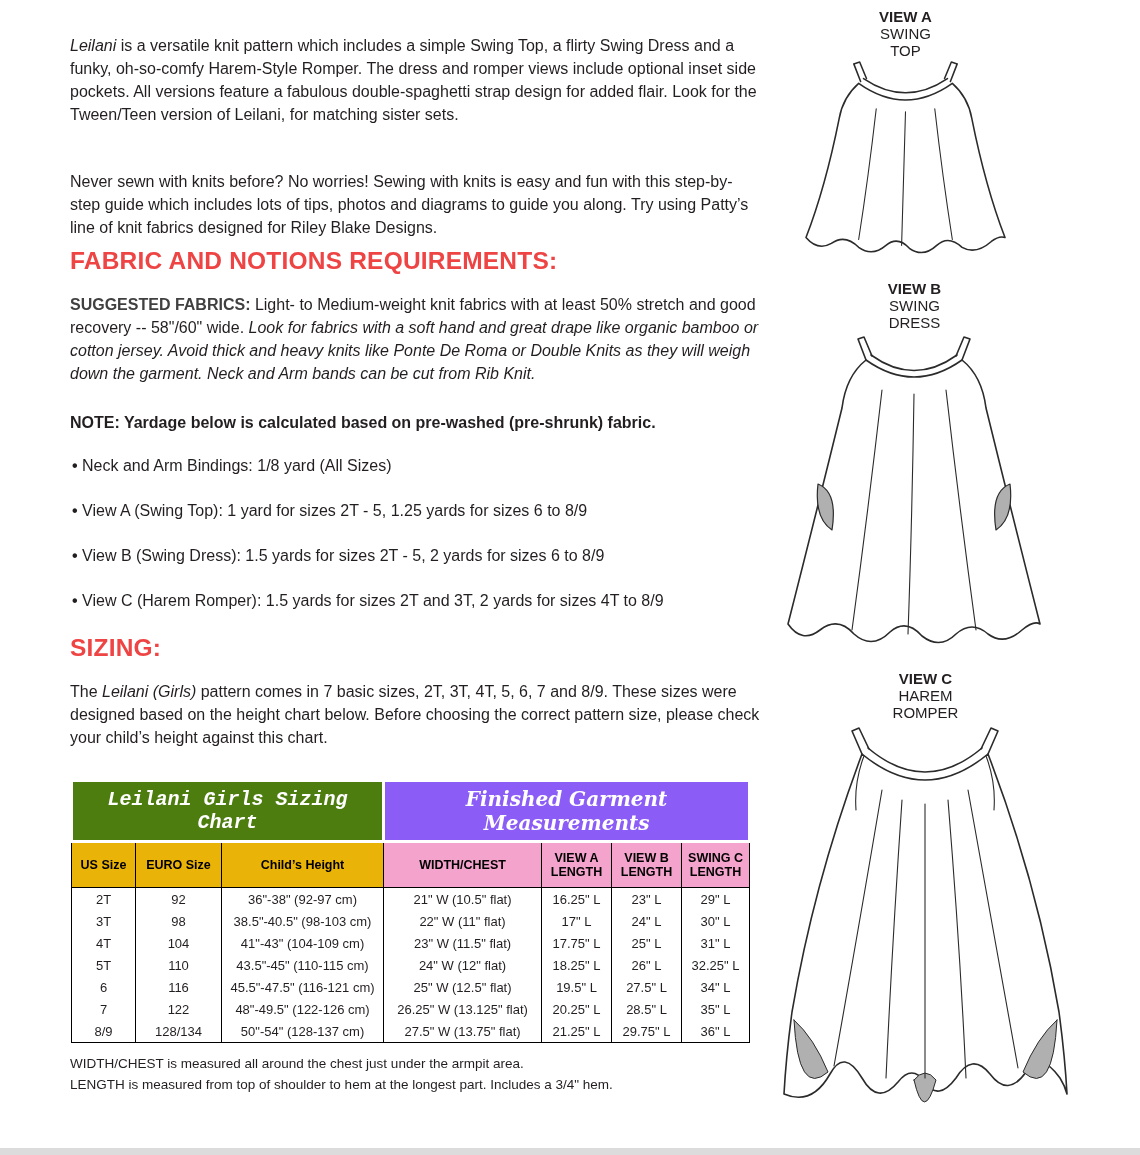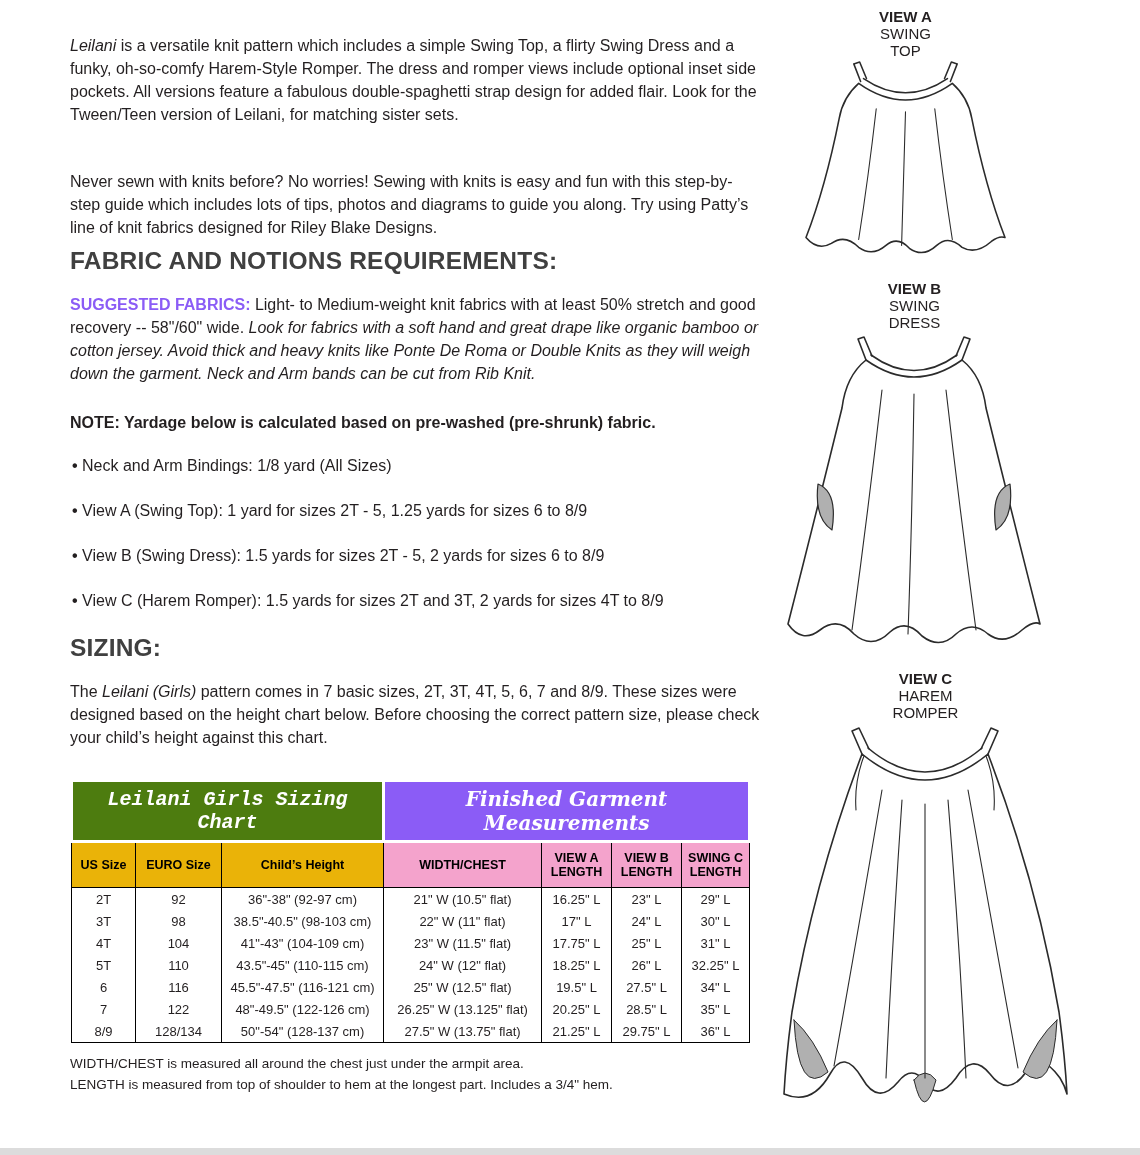--- a/index.html
+++ b/index.html
@@ -8,22 +8,22 @@
 
   .main { position:absolute; left:70px; top:34px; width:692px; }
 
   .body { font-size:16px; line-height:23px; margin:0; }
   .italic { font-style:italic; }
   .bold { font-weight:normal; }
 
   .p1 { margin-bottom:44px; }
   .p2 { margin-bottom:8px; }
 
-  .orange-heading { color:#404040; font-size:24.5px; font-weight:bold; margin:0 0 18px; letter-spacing:0.2px; }
-  .orange-bold { color:#8b5cf6; font-weight:bold; }
+  .orange-heading { color:#ef4444; font-size:24.5px; font-weight:bold; margin:0 0 18px; letter-spacing:0.2px; }
+  .orange-bold { color:#404040; font-weight:bold; }
 
   .fabrics-para { margin-bottom:26px; }
   .note-para { margin-bottom:20px; font-weight:bold; }
 
   ul.bullets { list-style:none; margin:0 0 14px; padding:0 0 0 2px; }
   ul.bullets li { margin:0 0 22px; font-size:16px; line-height:23px; }
   ul.bullets li::before { content:"\2022\00a0"; font-weight:bold; }
 
   .sizing-heading { margin-top:22px; }
   .sizing-para { margin-bottom:30px; }

